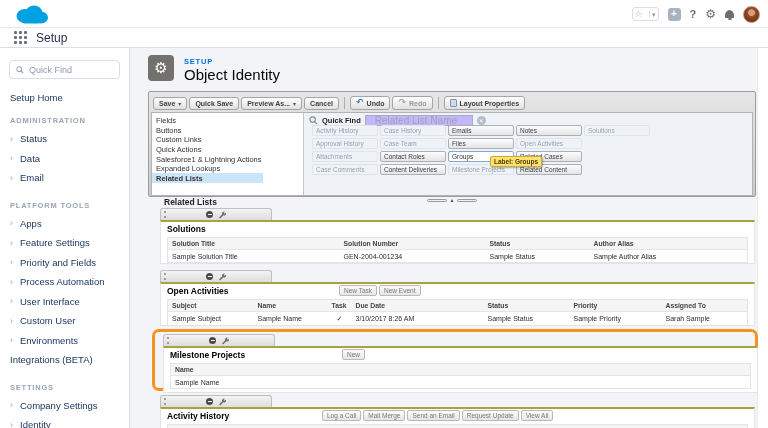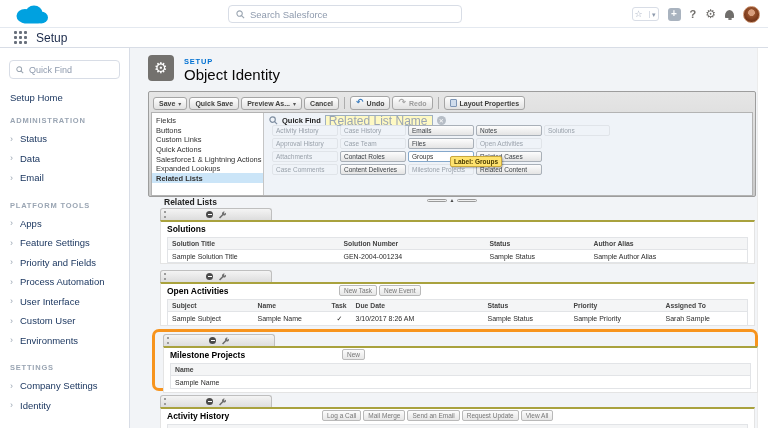--- a/index.html
+++ b/index.html
@@ -54,28 +54,28 @@
   .panel { position:absolute; left:18px; top:43px; width:608px; height:106px; border:1px solid #9d9d9d; border-radius:2px; background:linear-gradient(#e6e6e6,#c9c9c9); padding:2px; z-index:2; }
   .toolbar { height:18px; display:flex; align-items:center; gap:2px; padding:0 2px; }
   .tb-btn { font-size:7px; font-weight:bold; color:#3e3e3c; background:linear-gradient(#fefefe,#e1e1e1); border:1px solid #a5a5a5; border-radius:3px; padding:2px 5px; white-space:nowrap; display:flex; align-items:center; gap:3px; cursor:pointer; }
   .tb-btn .caret { font-size:6px; color:#555; }
   .tb-btn.disabled { color:#9b9b9b; }
   .tb-btn .u-ico { color:#3f7fbf; font-size:9px; line-height:0.8; }
   .tb-btn.disabled .u-ico { color:#a8a8a8; }
   .tb-sep { width:1px; height:12px; background:#adadad; margin:0 3px; }
   .lp-ico { width:7px; height:8px; background:#cfdcec; border:1px solid #7d95b5; border-radius:1px; }
 
-  .palette { display:flex; height:84px; background:#fff; border:1px solid #b3b3b3; }
+  .palette { display:flex; height:84px; background:#fff; border:1px solid #b3b3b3;gap:40px; }
   .cat-list { width:111px; padding-top:2px; background:#fff; }
   .cat { font-size:7.5px; color:#333; padding:1px 4px; height:9.7px; white-space:nowrap; cursor:pointer; }
   .cat.sel { background:#cbe5f8; font-weight:bold; }
   .pal-right { position:relative; flex:1; background:#eff3f8; border-left:1px solid #c5c5c5; }
   .pqf { display:flex; align-items:center; gap:4px; padding:2px 0 0 5px; height:13px; }
   .pqf-label { font-size:7.5px; font-weight:bold; color:#222; }
-  .pqf input { width:108px; height:11px; border:1px solid #9fb0c0; font-family:inherit; font-size:12px; color:#555; padding-left:3px; background:#fef9c3; }
+  .pqf input { width:108px; height:11px; border:1px solid #9fb0c0; font-family:inherit; font-size:10px; color:#555; padding-left:9px; background:#c4b5fd; }
   .pqf input::placeholder { color:#9aa5b3; }
   .pqf-clear { width:9px; height:9px; border-radius:50%; background:#b6bdc6; color:#fff; font-size:6px; display:flex; align-items:center; justify-content:center; line-height:1; cursor:pointer; }
   .grid { position:absolute; left:8px; top:12px; display:grid; grid-template-columns:repeat(5,66px); grid-auto-rows:11px; grid-gap:2px; }
   .pi { font-size:6.5px; line-height:10px; padding:0 3px; white-space:nowrap; overflow:hidden; text-overflow:ellipsis; border-radius:2px; }
   .pi.used { color:#9aa2ab; border:1px solid #e0e4e9; }
   .pi.avail { color:#3a3f44; background:linear-gradient(#fdfdfd,#e4e4e4); border:1px solid #a9b0b8; cursor:grab; }
   .pi.hl { color:#333; background:#fff; border:1px solid #85a8cb; cursor:grab; }
   .pi.empty { visibility:hidden; }
   .tooltip { position:absolute; left:186px; top:43px; background:#ffe36e; border:1px solid #c9a83f; border-radius:2px; font-size:6.5px; font-weight:bold; color:#4a3b00; padding:1px 3px; white-space:nowrap; box-shadow:1px 1px 2px rgba(0,0,0,.3); z-index:3; }
   .handle-bar { height:9px; display:flex; align-items:center; justify-content:center; gap:3px; cursor:row-resize; }
@@ -112,27 +112,20 @@
 
   <header class="topbar">
     <svg class="cloud" width="36" height="23" viewBox="0 0 36 23">
       <g fill="#00a1e0">
         <ellipse cx="12" cy="13" rx="8.5" ry="7"></ellipse>
         <ellipse cx="21" cy="10" rx="8.5" ry="7.5"></ellipse>
         <ellipse cx="28" cy="14.5" rx="7" ry="6"></ellipse>
         <rect x="7" y="11" width="23" height="9.5" rx="4.7"></rect>
       </g>
     </svg>
-    <div class="search-box">
-      <svg width="9" height="9" viewBox="0 0 10 10">
-          <circle cx="4" cy="4" r="3" fill="none" stroke="#9aa5b1" stroke-width="1.2"></circle>
-          <line x1="6.2" y1="6.2" x2="9" y2="9" stroke="#9aa5b1" stroke-width="1.2"></line>
-        </svg>
-      <input type="text" placeholder="Search Salesforce" style="">
-    </div>
     <div class="top-icons">
       <div class="fav-box">
         <span class="fav-star">☆</span>
         <span class="fav-caret">▾</span>
       </div>
       <div class="plus-box">
           <span>+</span>
         </div>
       <span class="help-q">?</span>
       <span class="gear-top">⚙</span>
@@ -205,20 +198,23 @@
       </div>
     <div class="side-item">
         <span class="chev">›</span>
         <span>Custom User</span>
       </div>
     <div class="side-item">
         <span class="chev">›</span>
         <span>Environments</span>
       </div>
 
+    <div class="side-item noc">
+        <span>Integrations (BETA)</span>
+      </div>
 
     <div class="side-head">SETTINGS</div>
     <div class="side-gap"></div>
     <div class="side-item">
         <span class="chev">›</span>
         <span>Company Settings</span>
       </div>
     <div class="side-item">
         <span class="chev">›</span>
         <span>Identity</span>

